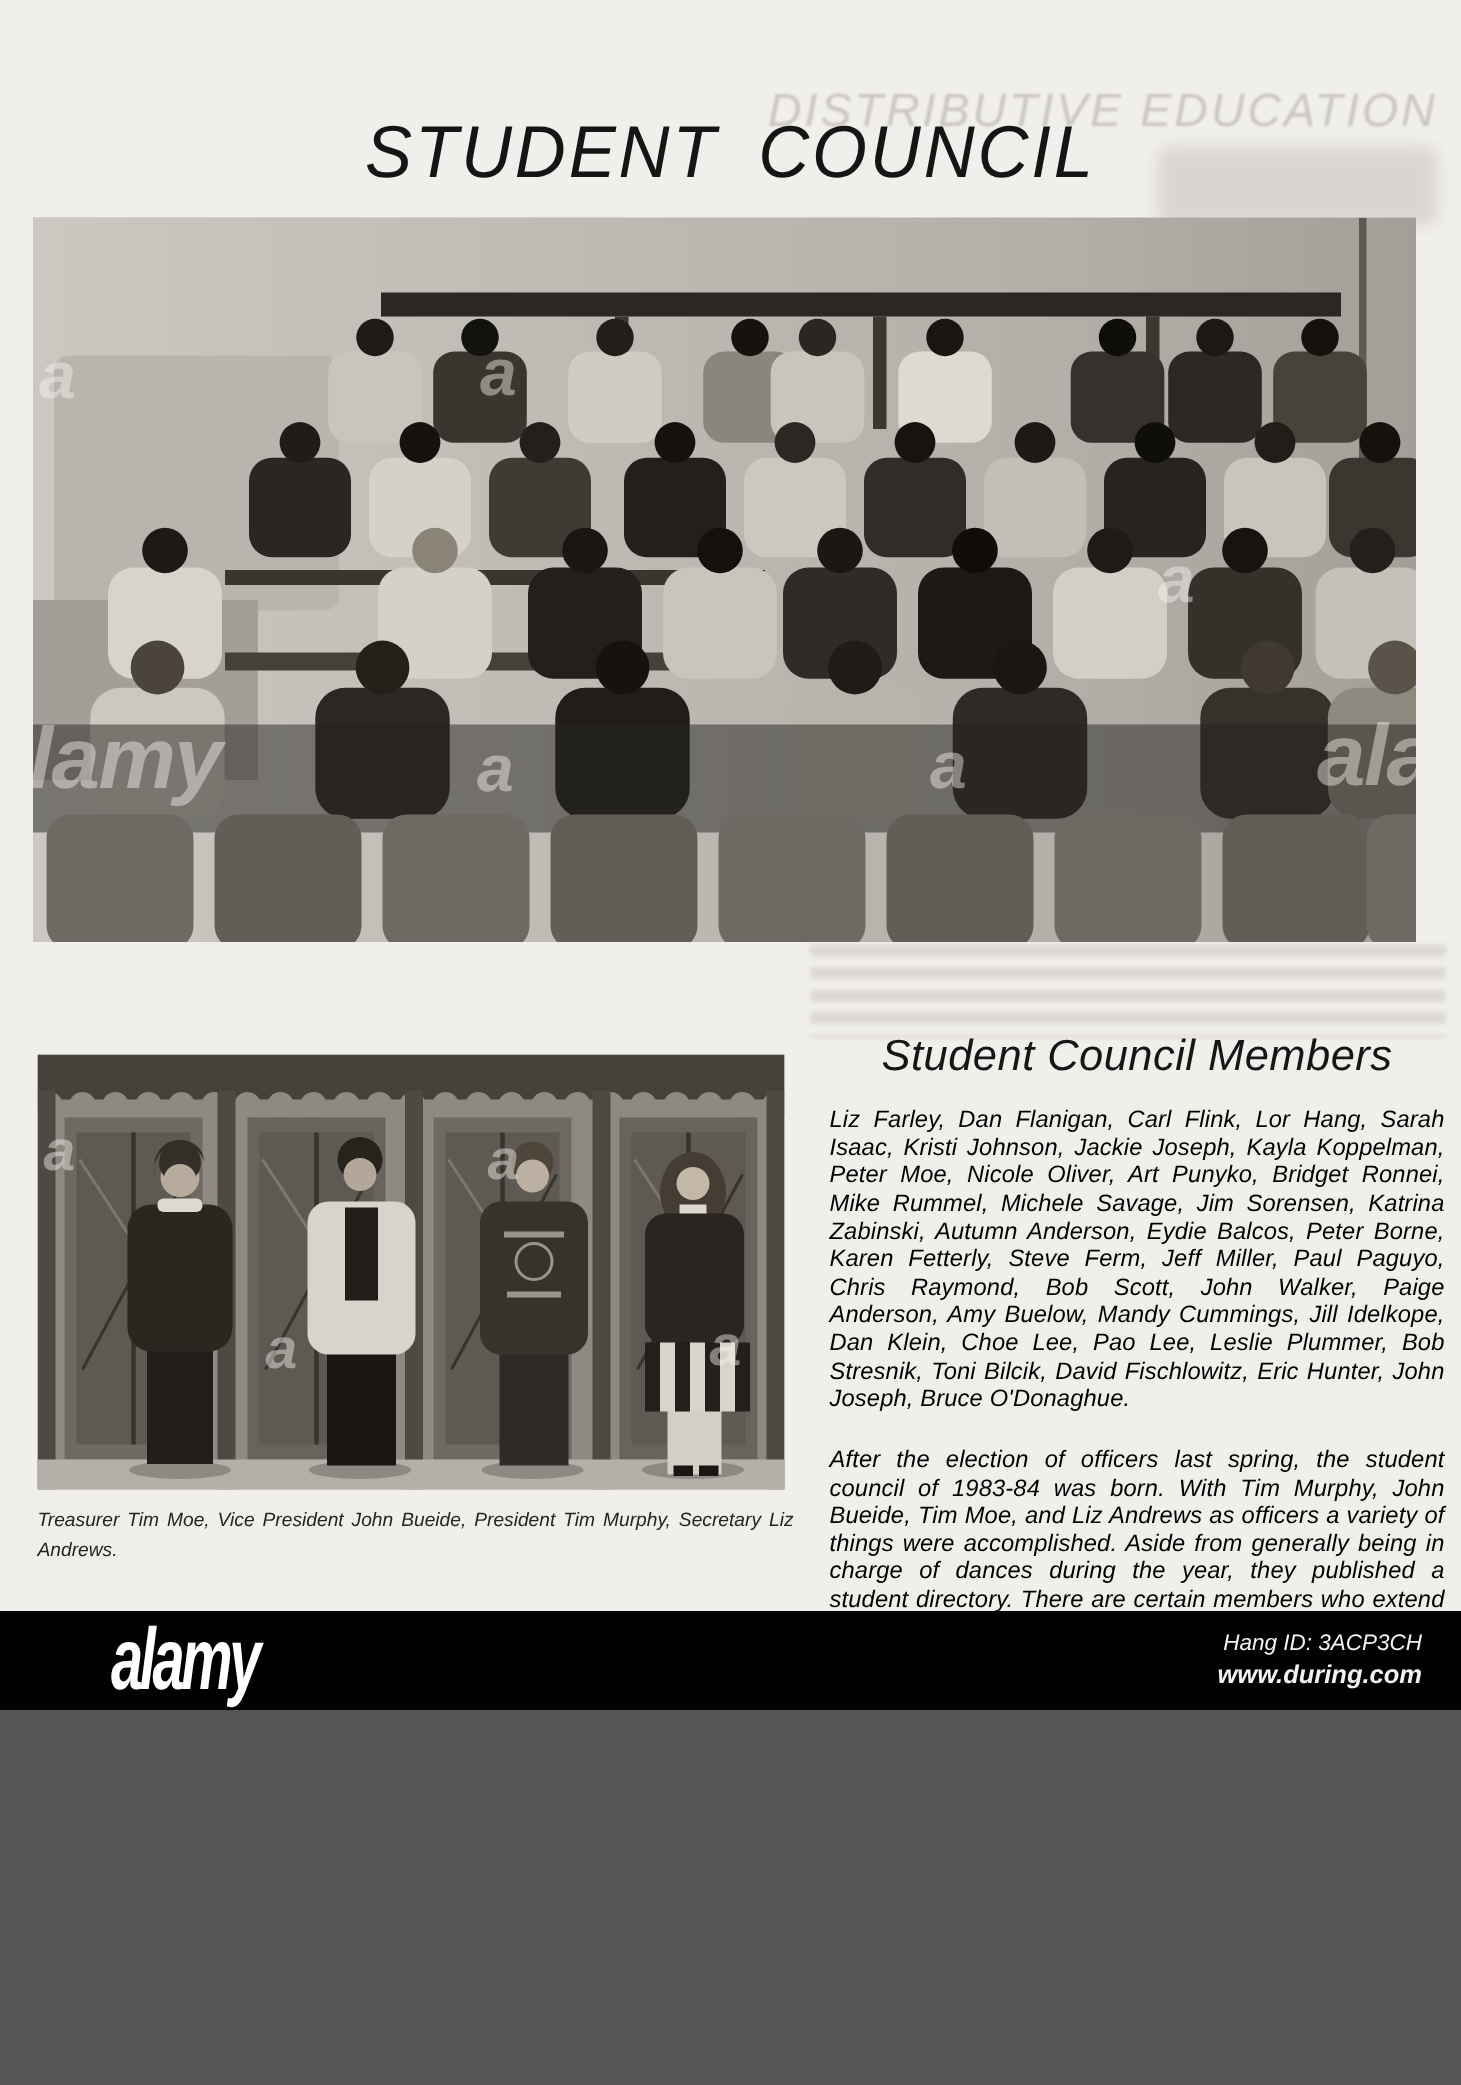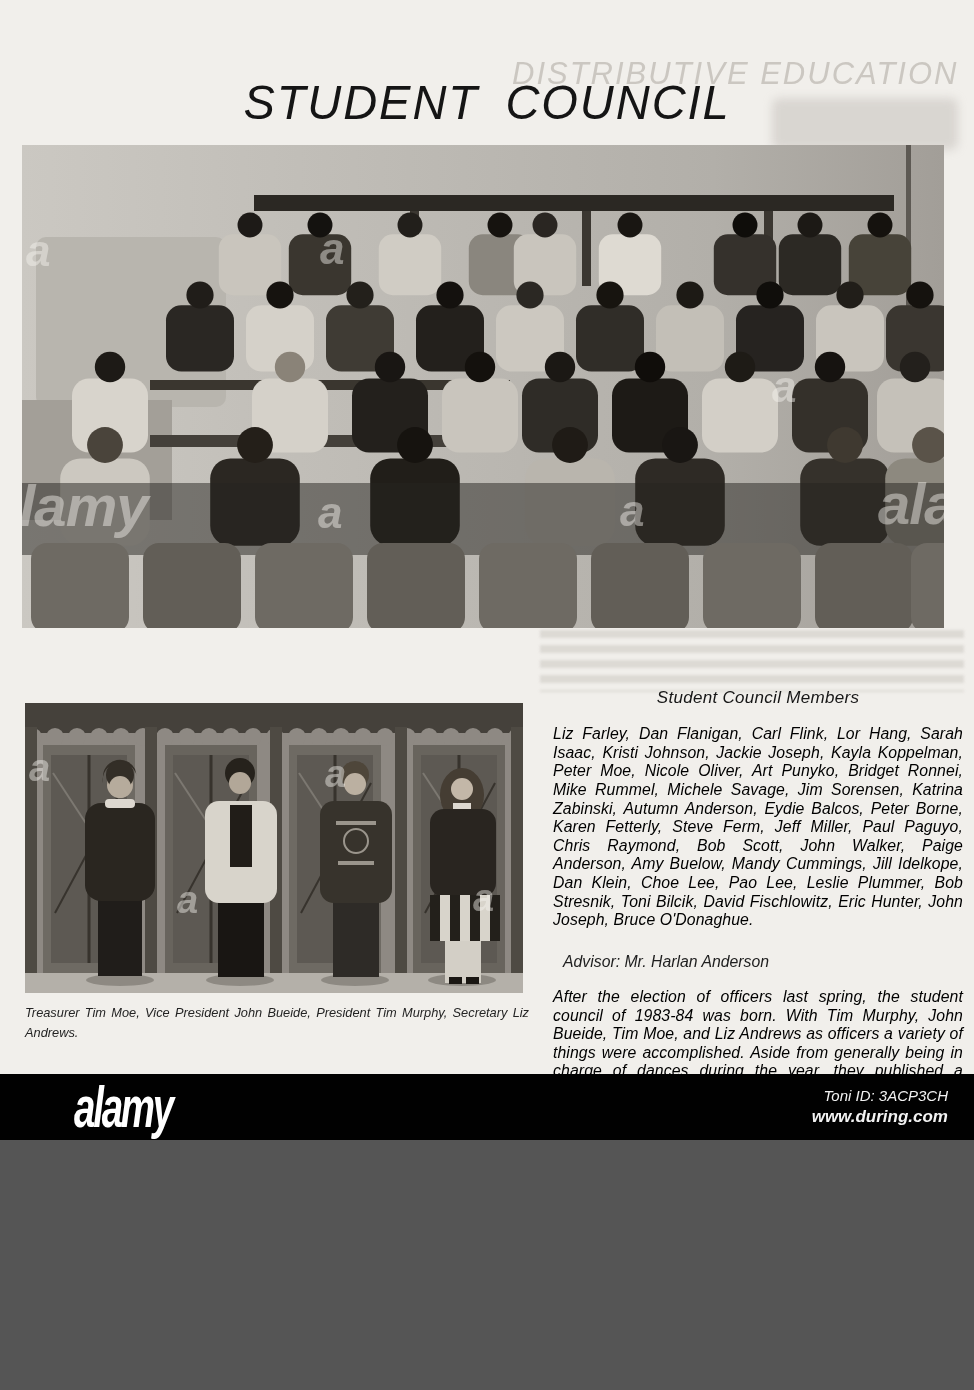--- a/index.html
+++ b/index.html
@@ -38,21 +38,21 @@
   .photo-small{ left:25px; top:703px; width:498px; height:290px; }
   .wm{
     position:absolute; color:rgba(246,244,239,.45); font-weight:bold;
     font-size:44px; line-height:1; pointer-events:none; letter-spacing:-1px;
   }
   .wm.word{ font-size:58px; }
 
   
   .right-col{ position:absolute; left:553px; top:688px; width:410px; }
   .right-col h2{
-    text-align:center; font-size:17px; font-weight:400; color:#161616;
+    text-align:center; font-size:29px; font-weight:400; color:#161616;
     margin-bottom:17px; letter-spacing:.3px;
   }
   .members, .body-par{
     font-size:15.8px; line-height:1.18; text-align:justify; color:#000000;
     letter-spacing:.1px;
   }
   .advisors{ margin-top:22px; padding-left:10px; font-size:15.8px; line-height:1.27; }
   .body-par{ margin-top:16px; }
 
   
@@ -196,21 +196,20 @@
     <span class="wm" style="left:296px;top:346px">a</span>
     <span class="wm" style="left:598px;top:344px">a</span>
     <span class="wm word" style="left:-34px;top:332px">alamy</span>
     <span class="wm word" style="left:856px;top:330px">alamy</span>
   </figure>
 
   <section class="right-col">
     <h2>Student Council Members</h2>
     <p class="members">Liz Farley, Dan Flanigan, Carl Flink, Lor Hang, Sarah Isaac, Kristi Johnson, Jackie Joseph, Kayla Koppelman, Peter Moe, Nicole Oliver, Art Punyko, Bridget Ronnei, Mike Rummel, Michele Savage, Jim Sorensen, Katrina Zabinski, Autumn Anderson, Eydie Balcos, Peter Borne, Karen Fetterly, Steve Ferm, Jeff Miller, Paul Paguyo, Chris Raymond, Bob Scott, John Walker, Paige Anderson, Amy Buelow, Mandy Cummings, Jill Idelkope, Dan Klein, Choe Lee, Pao Lee, Leslie Plummer, Bob Stresnik, Toni Bilcik, David Fischlowitz, Eric Hunter, John Joseph, Bruce O'Donaghue.</p>
     <div class="advisors">
-      <div>Advisor: Mr. Harlan Anderson</div>
     </div>
     <p class="body-par">After the election of officers last spring, the student council of 1983-84 was born. With Tim Murphy, John Bueide, Tim Moe, and Liz Andrews as officers a variety of things were accomplished. Aside from generally being in charge of dances during the year, they published a student directory. There are certain members who extend their responsibilities in such areas as the city-wide student council and as representatives at PTA meetings.</p>
   </section>
 
   <figure class="photo photo-small">
     <svg id="officersPhoto" viewBox="0 0 498 290" preserveAspectRatio="none">
         <rect width="498" height="290" fill="#8e8983"></rect>
     <rect x="0" y="0" width="498" height="30" fill="#45413b"></rect>
         <circle cx="8" cy="34" r="9" fill="#8e8983"></circle>
         <circle cx="30" cy="34" r="9" fill="#8e8983"></circle>
@@ -310,18 +309,18 @@
     <span class="wm" style="left:448px;top:176px;font-size:38px">a</span>
   </figure>
 
   <p class="caption">Treasurer Tim Moe, Vice President John Bueide, President Tim Murphy, Secretary Liz Andrews.</p>
 
   <div class="page-number">38 — Student Council</div>
 
   <div class="alamy-bar">
     <div class="alamy-logo">alamy</div>
     <div class="alamy-right">
-      <div class="alamy-id">Toni ID: 3ACP3CH</div>
+      <div class="alamy-id">Hang ID: 3ACP3CH</div>
       <div class="alamy-url">www.during.com</div>
     </div>
   </div>
 
 </div>
 
 </body></html>

